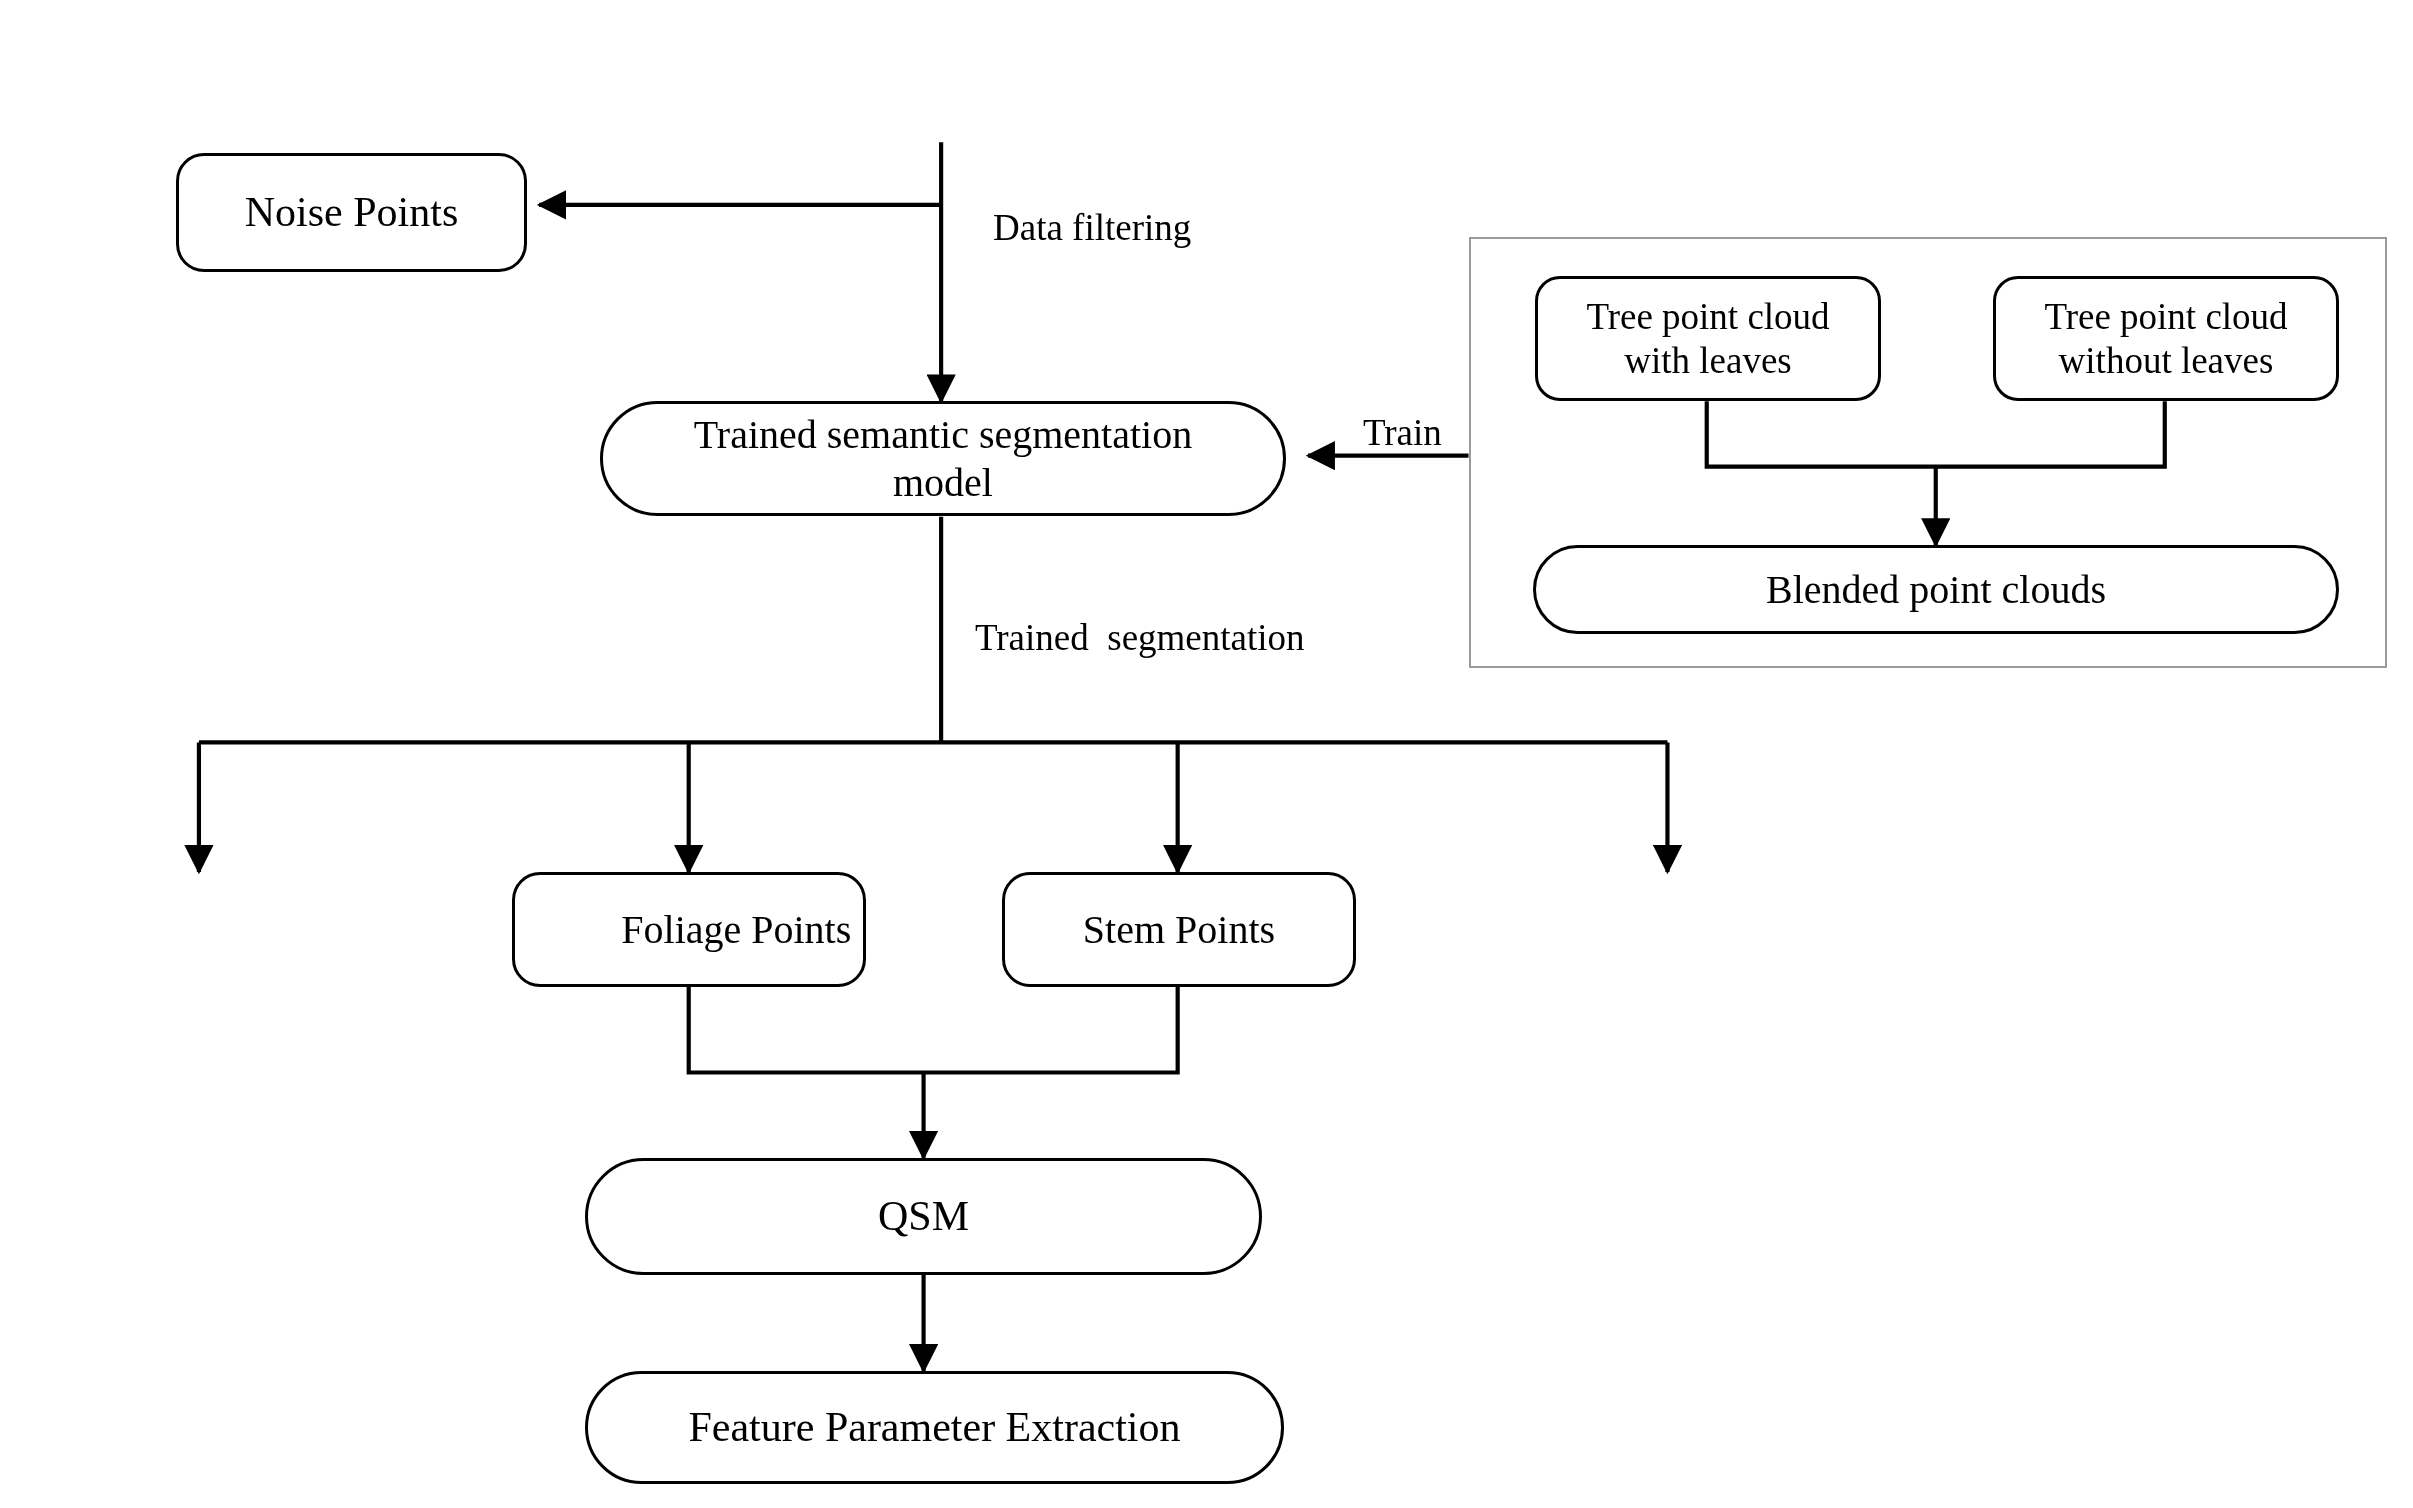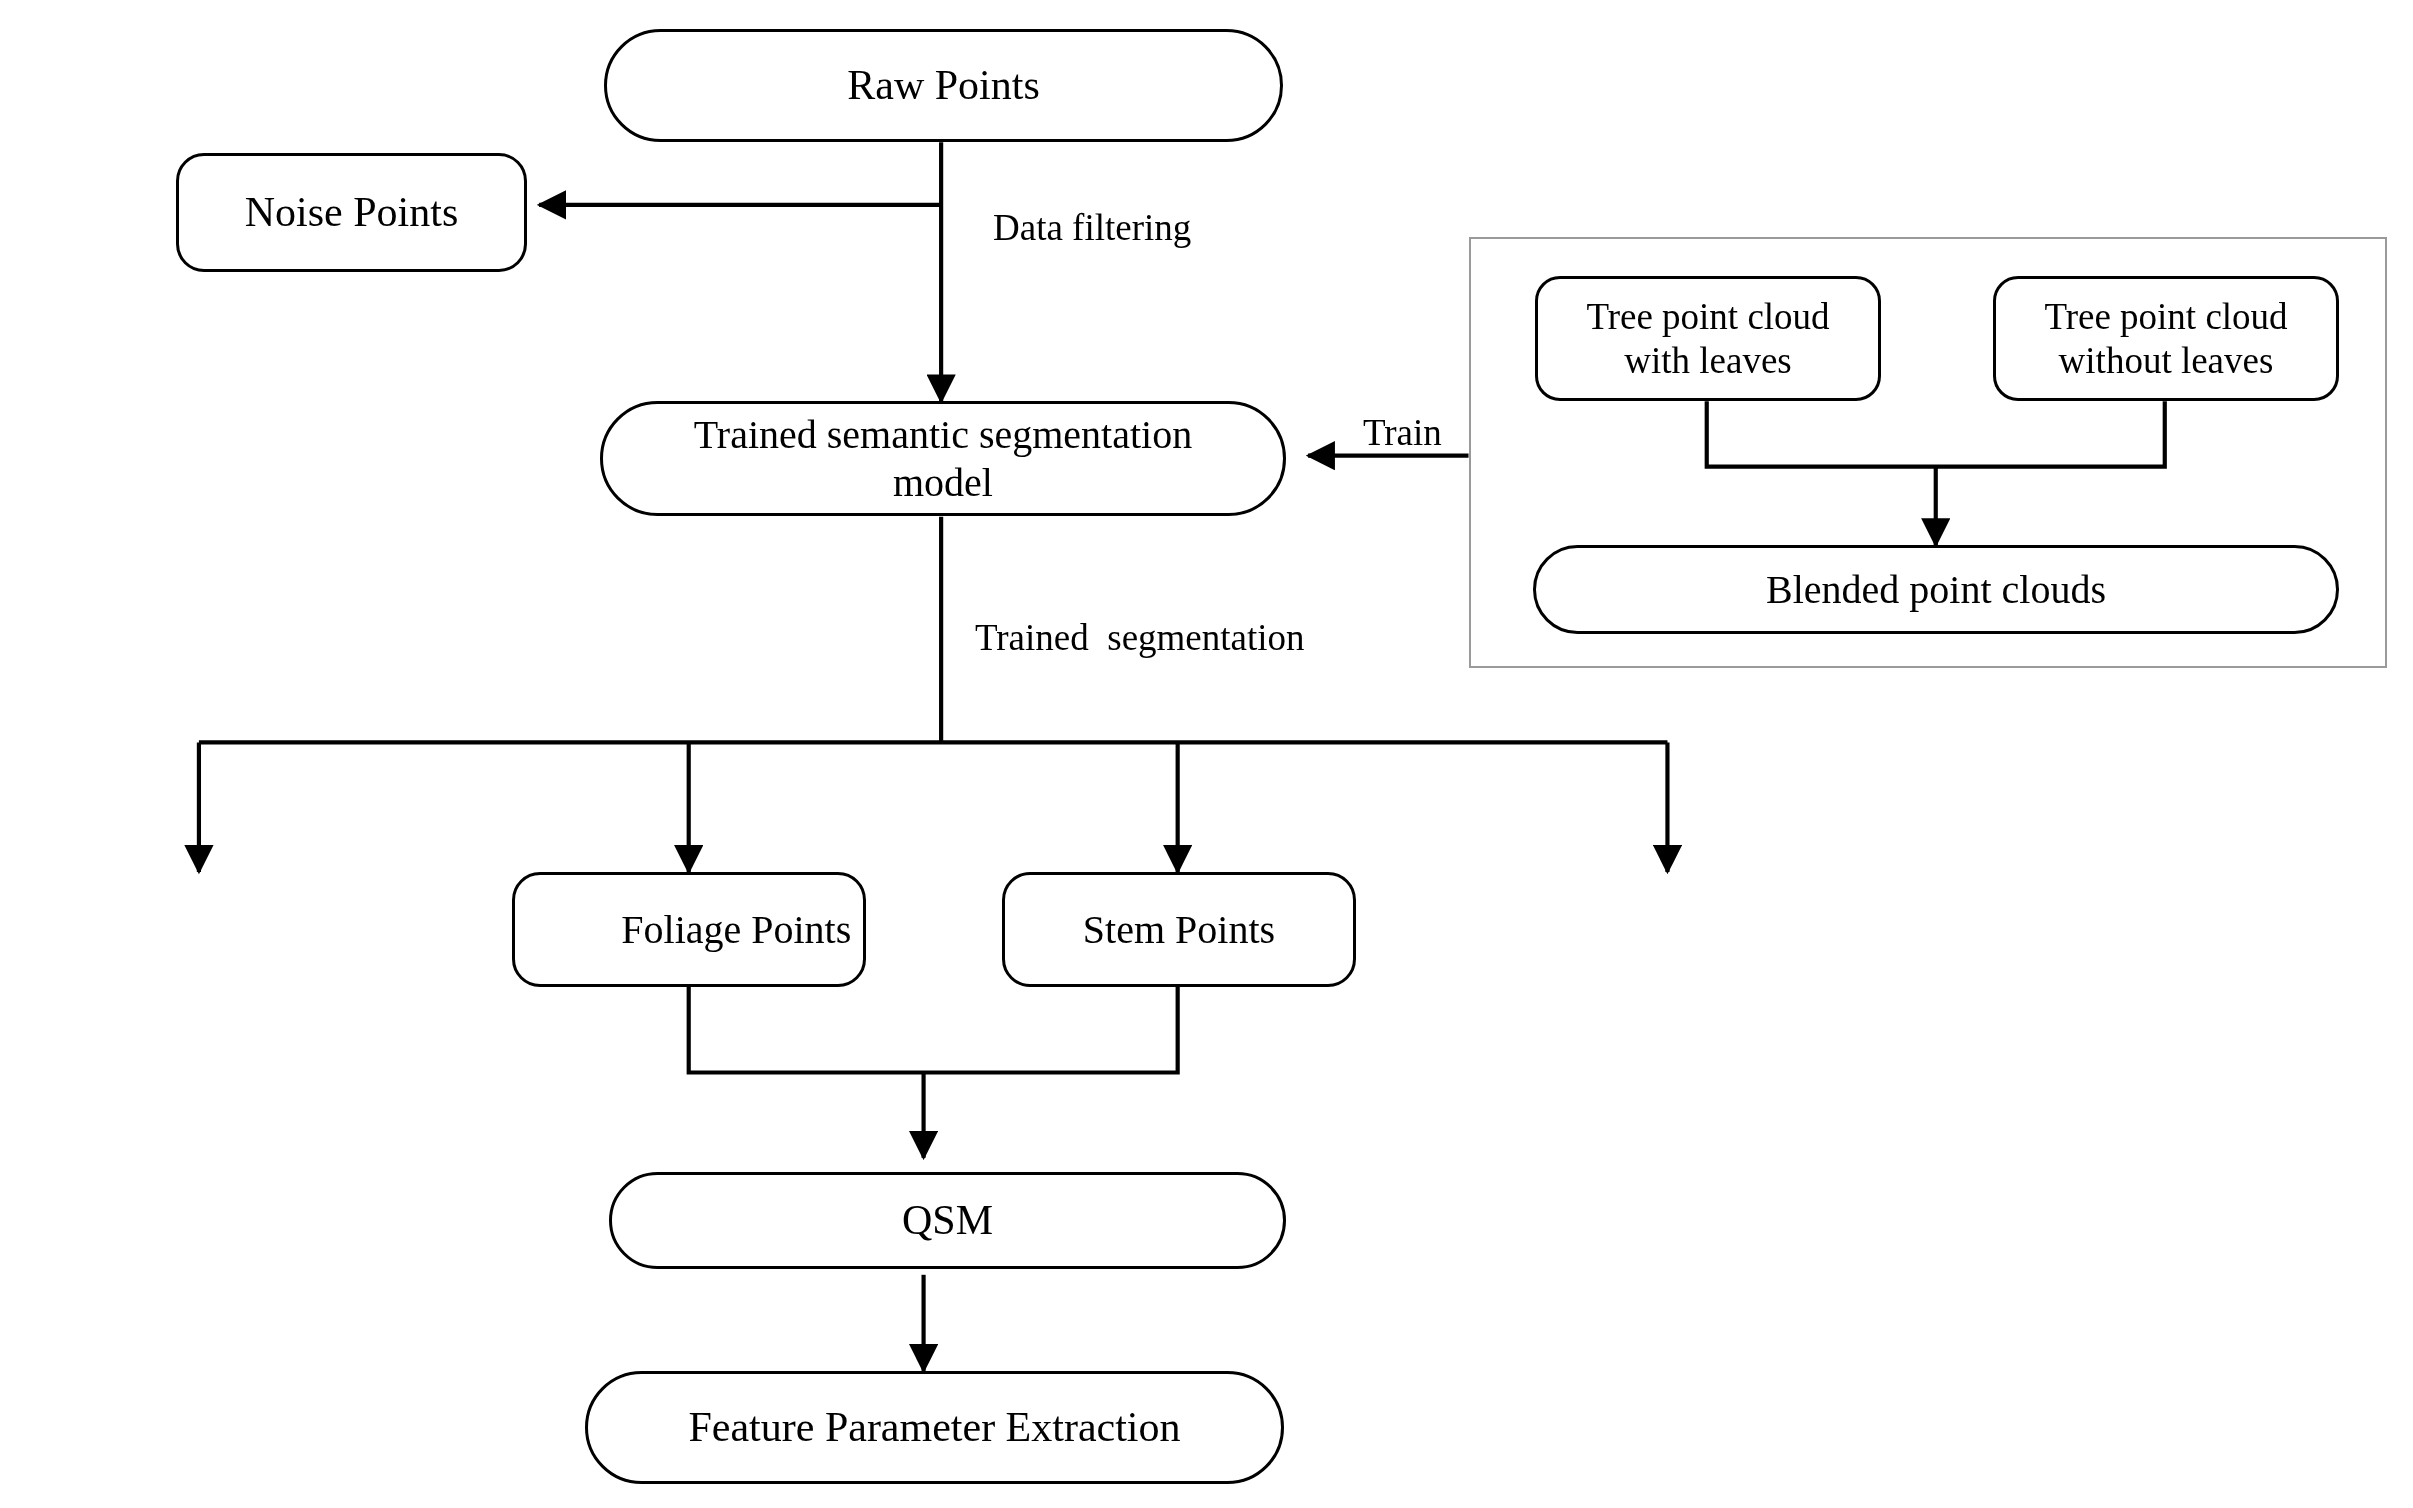--- a/index.html
+++ b/index.html
@@ -88,23 +88,20 @@
 
       <path d="M 1757 545 L 1565 545" marker-end="url(#arrow)"></path>
 
       <path d="M 2042 480 L 2042 558 L 2590 558 L 2590 480"></path>
       <path d="M 2316 558 L 2316 652" marker-end="url(#arrow)"></path>
     </g>
   </svg>
 
   <div class="group-box" style="left:1469px; top:237px; width:918px; height:431px;"></div>
 
-  <div class="node" style="left:604px; top:29px; width:679px; height:113px; border-radius:57px; font-size:42px;">
-    <span class="label">Raw Points</span>
-  </div>
 
   <div class="node" style="left:176px; top:153px; width:351px; height:119px; border-radius:28px; font-size:42px;">
     <span class="label">Noise Points</span>
   </div>
 
   <div class="node" style="left:600px; top:401px; width:686px; height:115px; border-radius:58px; font-size:40px;">
     <span class="label">Trained semantic segmentation
 model</span>
   </div>
 
@@ -125,21 +122,21 @@
 
   <div class="node" style="left:512px; top:872px; width:354px; height:115px; border-radius:28px; font-size:40px;text-align:right;">
     <span class="label">Foliage Points</span>
   </div>
 
   <div class="node" style="left:1002px; top:872px; width:354px; height:115px; border-radius:28px; font-size:40px;">
     <span class="label">Stem Points</span>
   </div>
 
 
-  <div class="node" style="left:609px; top:1158px; width:677px; height:97px; border-radius:59px; font-size:42px;margin-top:14px;">
+  <div class="node" style="left:585px; top:1158px; width:677px; height:117px; border-radius:59px; font-size:42px;">
     <span class="label">QSM</span>
   </div>
 
   <div class="node" style="left:585px; top:1371px; width:699px; height:113px; border-radius:57px; font-size:42px;">
     <span class="label">Feature Parameter Extraction</span>
   </div>
 
   <div class="edge-label" style="left:993px; top:209px; font-size:37px;">Data filtering</div>
 
   <div class="edge-label" style="left:1363px; top:414px; font-size:37px;">Train</div>

